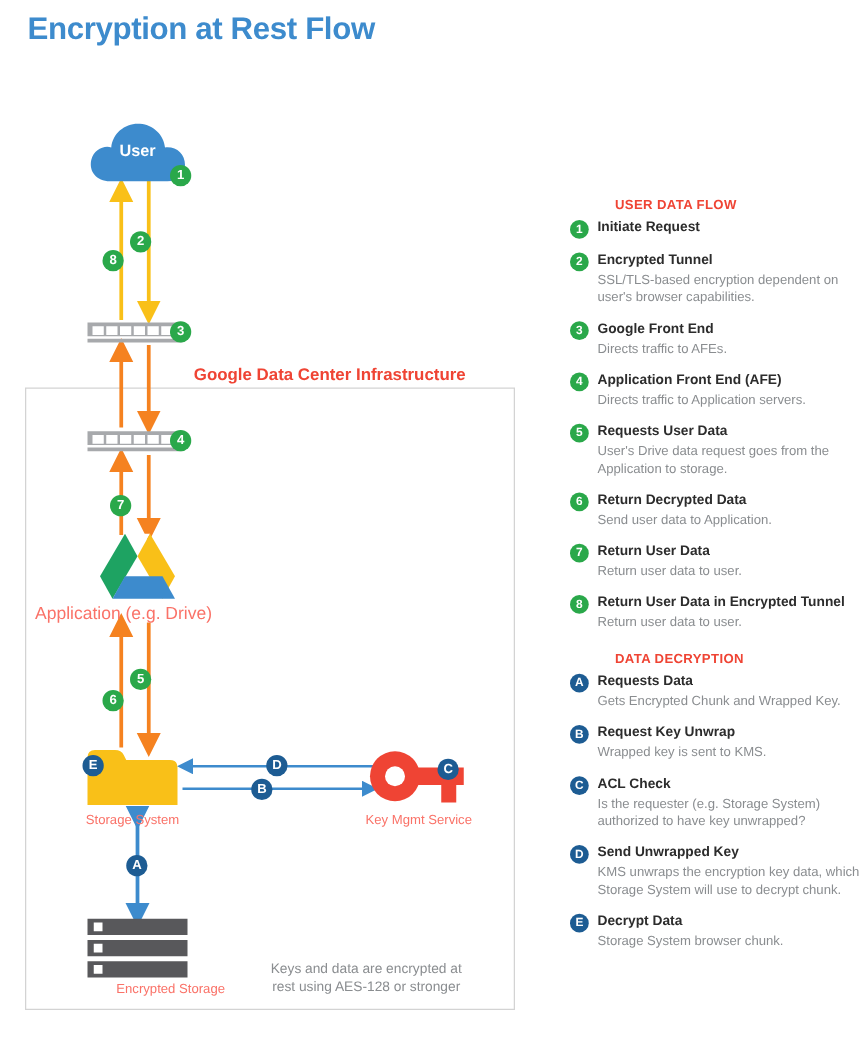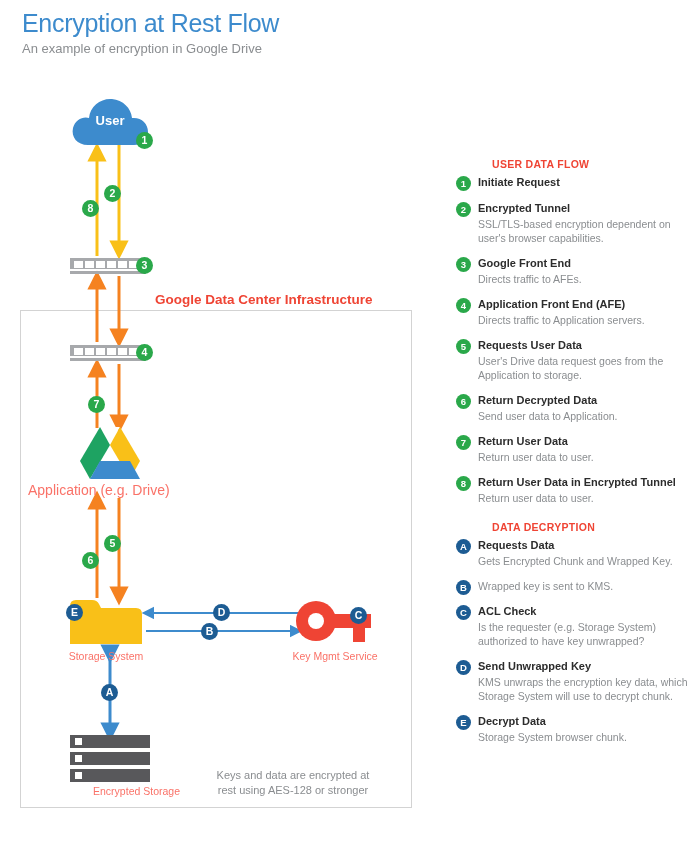--- a/index.html
+++ b/index.html
@@ -8,21 +8,21 @@
     width: 691px; height: 843px;
     background: #ffffff;
     font-family: "Liberation Sans", sans-serif;
     overflow: hidden;
     position: relative;
   }
 
   
   #header { position: absolute; left: 22px; top: 8px; }
   #title {
-    font-size: 25px; font-weight: normal; color: #3d8bcd;
+    font-size: 25px; font-weight: bold; color: #3d8bcd;
     letter-spacing: -0.3px; line-height: 30px;
   }
   #subtitle {
     font-size: 13px; color: #8a8d90; line-height: 18px; margin-top: 2px;
   }
 
   
   #diagram { position: absolute; left: 0; top: 80px; width: 430px; height: 740px; }
   #dc-box {
     position: absolute; left: 20px; top: 230px; width: 392px; height: 498px;
@@ -125,21 +125,20 @@
     font-size: 10.5px; color: #8a8d90; line-height: 14px; margin-top: 1px;
   }
 
   svg { display: block; overflow: visible; }
 </style>
 </head>
 <body>
 
 <div id="header">
   <div id="title">Encryption at Rest Flow</div>
-  <div id="subtitle">An example of encryption in Google Drive</div>
 </div>
 
 <div id="diagram">
 
   <div id="dc-box"></div>
   <div id="dc-label">Google Data Center Infrastructure</div>
   <div id="rest-note">Keys and data are encrypted at rest using AES-128 or stronger</div>
 
   <svg style="position:absolute;left:0;top:0;width:430px;height:740px">
     <defs>
@@ -311,20 +310,21 @@
   <div class="legend-head second">DATA DECRYPTION</div>
 
   <div class="legend-item">
     <div class="lbadge blue">A</div>
     <div class="ltitle">Requests Data</div>
     <div class="ldesc">Gets Encrypted Chunk and Wrapped Key.</div>
   </div>
 
   <div class="legend-item">
     <div class="lbadge blue">B</div>
+    <div class="ltitle">Request Key Unwrap</div>
     <div class="ldesc">Wrapped key is sent to KMS.</div>
   </div>
 
   <div class="legend-item">
     <div class="lbadge blue">C</div>
     <div class="ltitle">ACL Check</div>
     <div class="ldesc">Is the requester (e.g. Storage System) authorized to have key unwrapped?</div>
   </div>
 
   <div class="legend-item">

